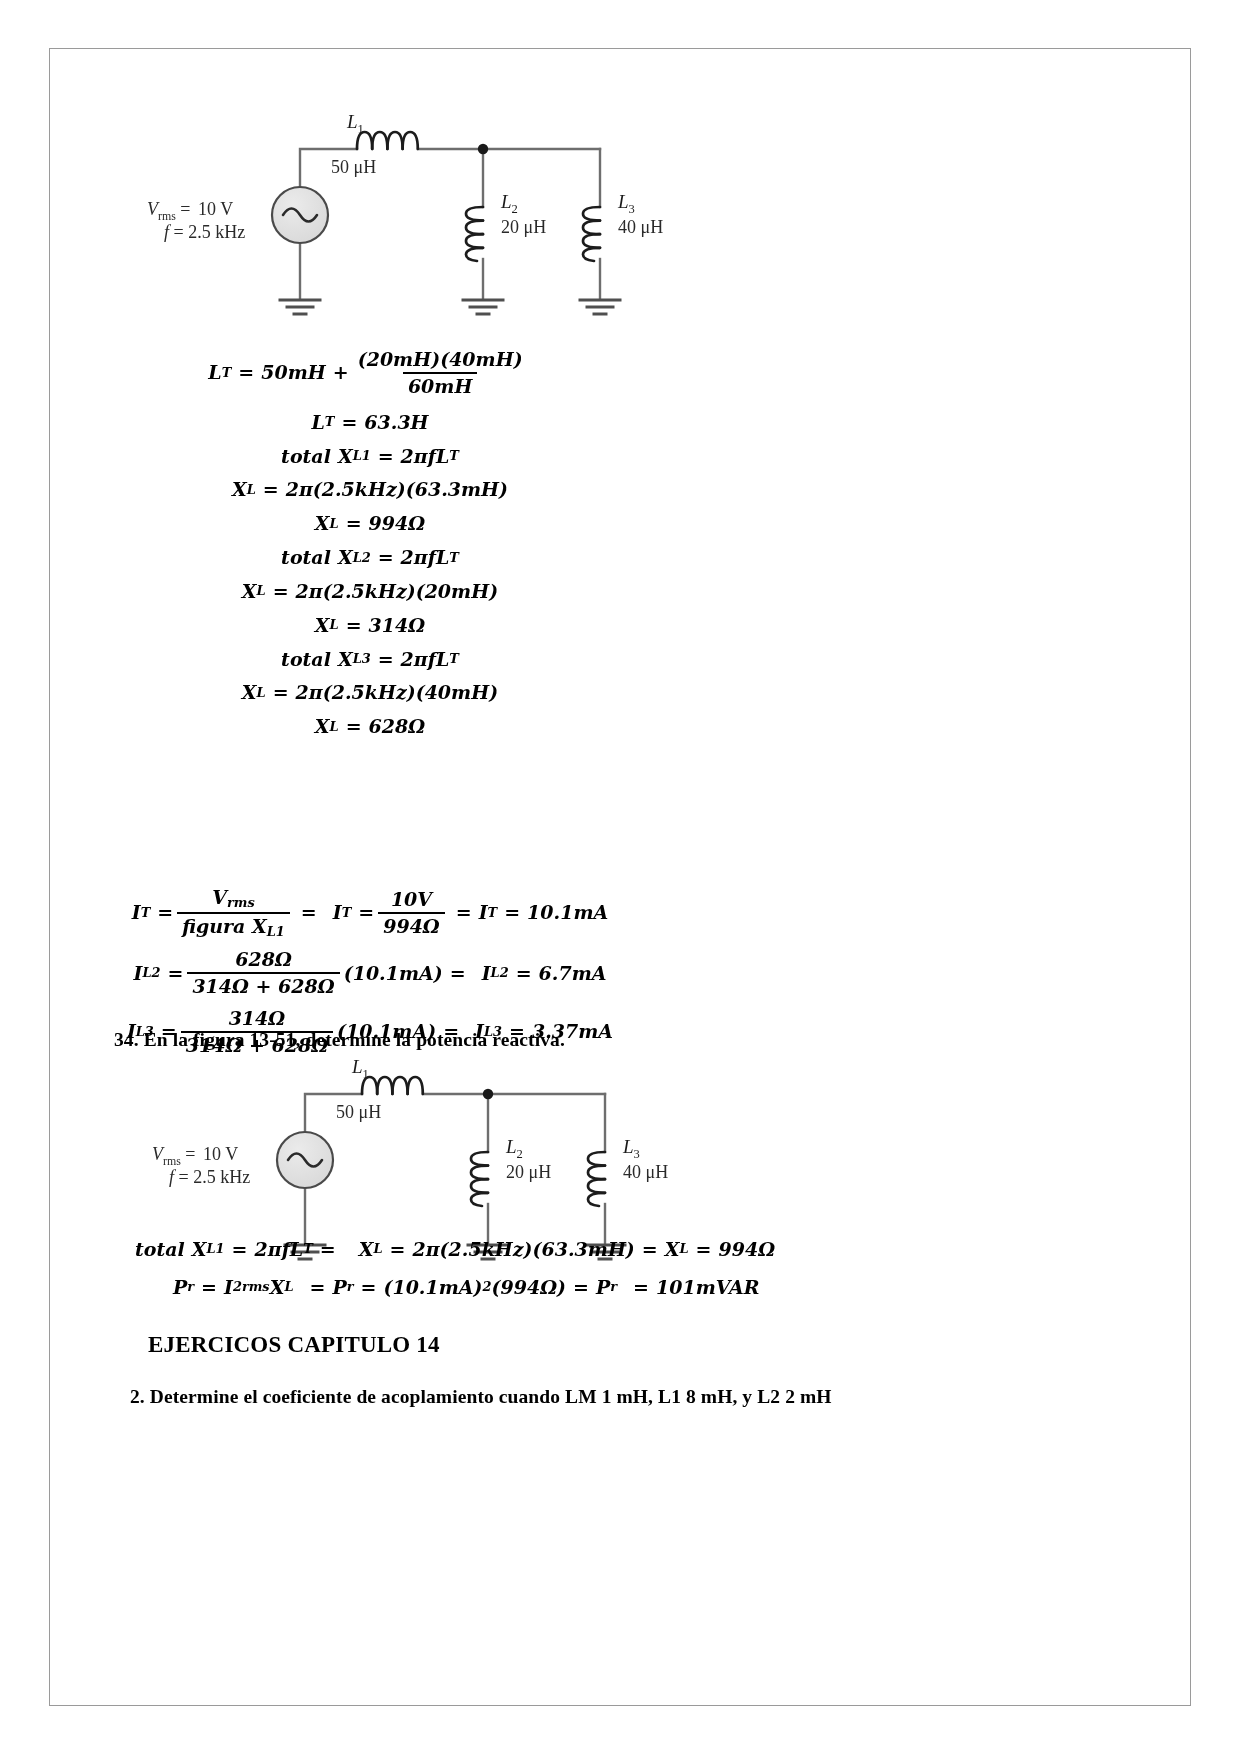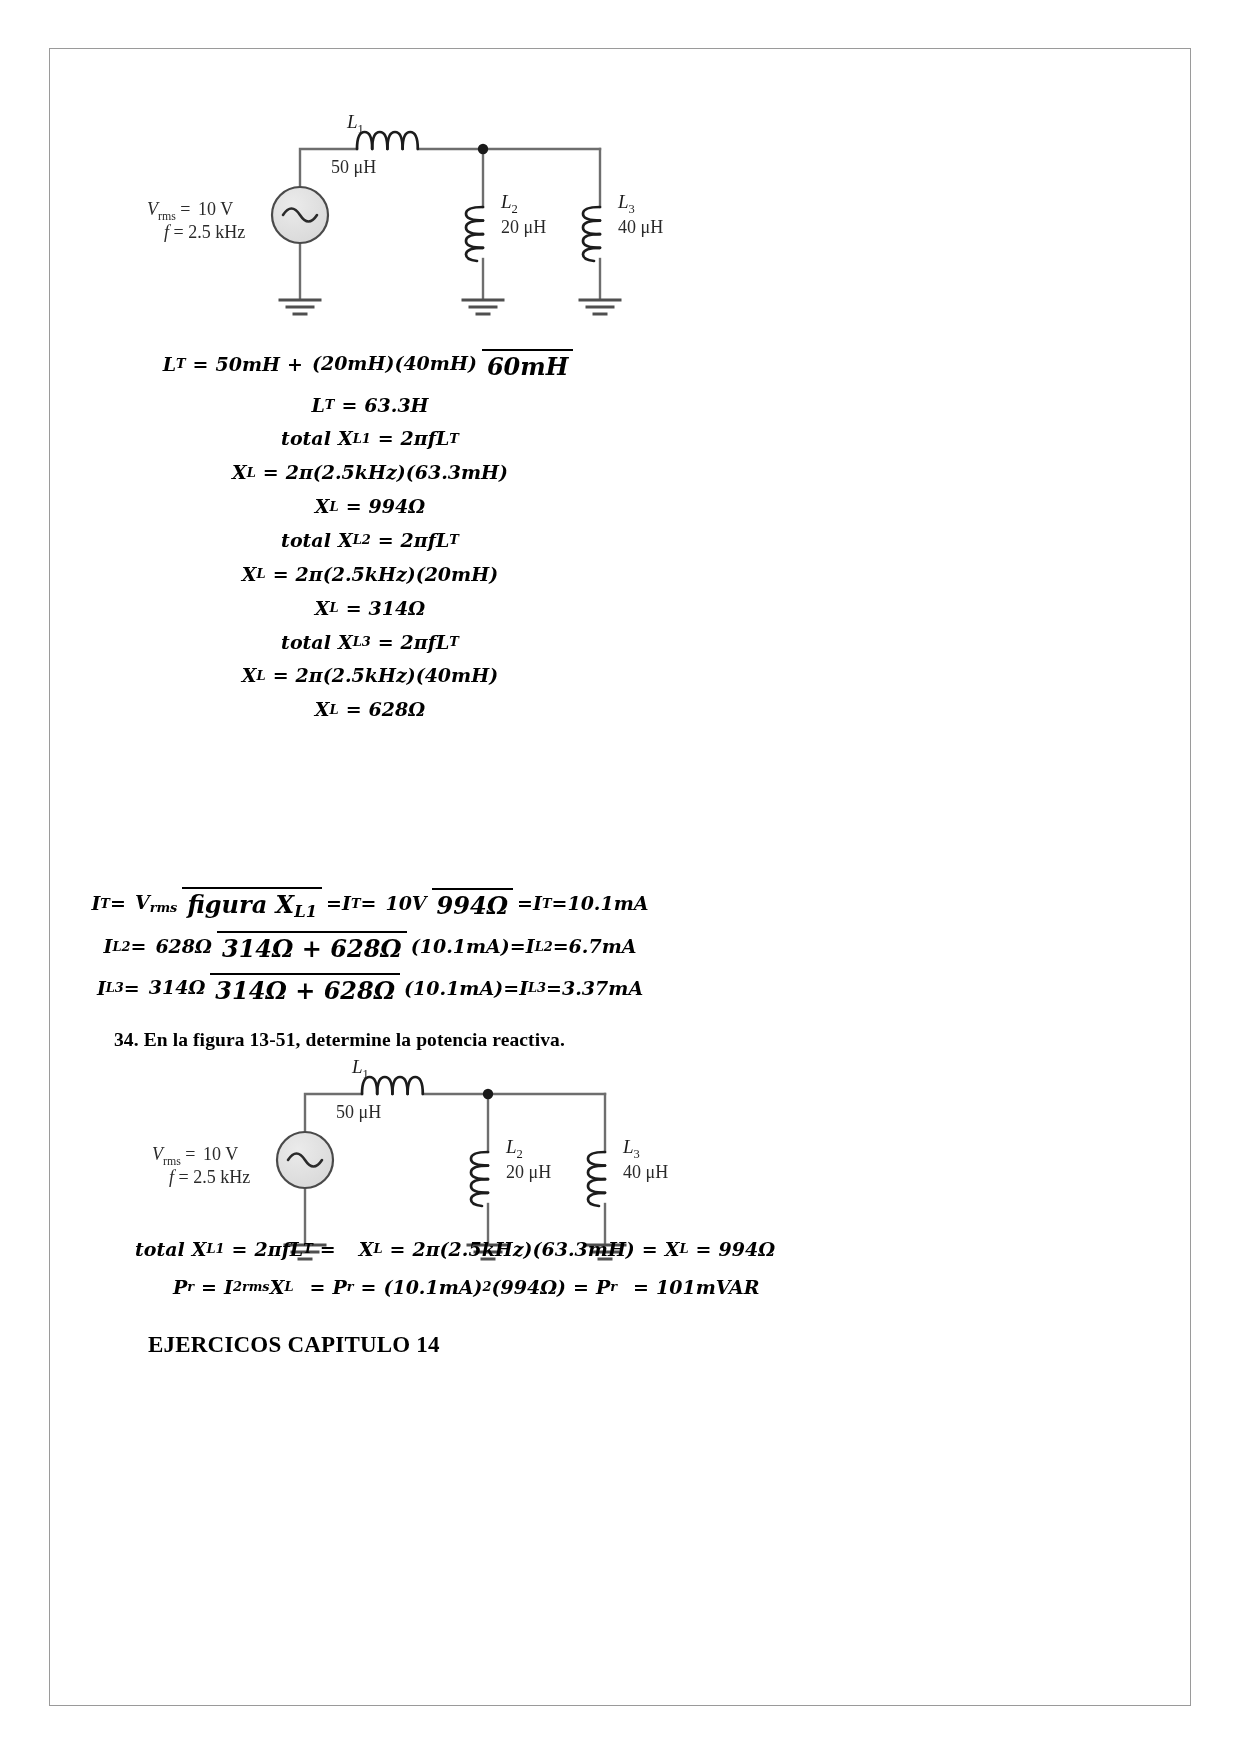--- a/index.html
+++ b/index.html
@@ -53,33 +53,34 @@
     font-size: 19px;
     line-height: 1.15;
     white-space: nowrap;
   }
   .eq-row.left { justify-content: flex-start; }
   .eq-tok { display: inline-block; }
   .eq-sp { display: inline-block; width: 7px; }
   .eq-sp-lg { display: inline-block; width: 16px; }
   .frac {
     display: inline-flex;
+    flex-direction: column;
     align-items: center;
     justify-content: center;
     vertical-align: middle;
     margin: 0 4px;
   }
   .frac .num {
     padding: 0 5px 1px 5px;
     font-size: 19px;
   }
   .frac .den {
     padding: 2px 5px 0 5px;
     border-top: 2px solid #000;
-    font-size: 24px;
+    font-size: 19px;
   }
   sub.eqsub {
     font-size: 0.68em;
     vertical-align: -0.22em;
     font-style: italic;
   }
   sup.eqsup {
     font-size: 0.68em;
     vertical-align: 0.45em;
   }
@@ -540,15 +541,16 @@
           <sub class="eqsub">r</sub>
         <span class="eq-sp-lg"></span>
           <span class="eq-tok">=</span>
           <span class="eq-sp"></span>
         <span class="eq-tok">101mVAR</span>
       </div>
     </div>
 
     <div class="abs section-heading" style="left:98px; top:1283px;">EJERCICOS CAPITULO 14</div>
 
+    <div class="abs prob-heading" style="left:80px; top:1337px;">2. Determine el coeficiente de acoplamiento cuando LM  1 mH, L1  8 mH, y L2  2 mH</div>
 
   </div>
 </div>
 
 </body></html>

